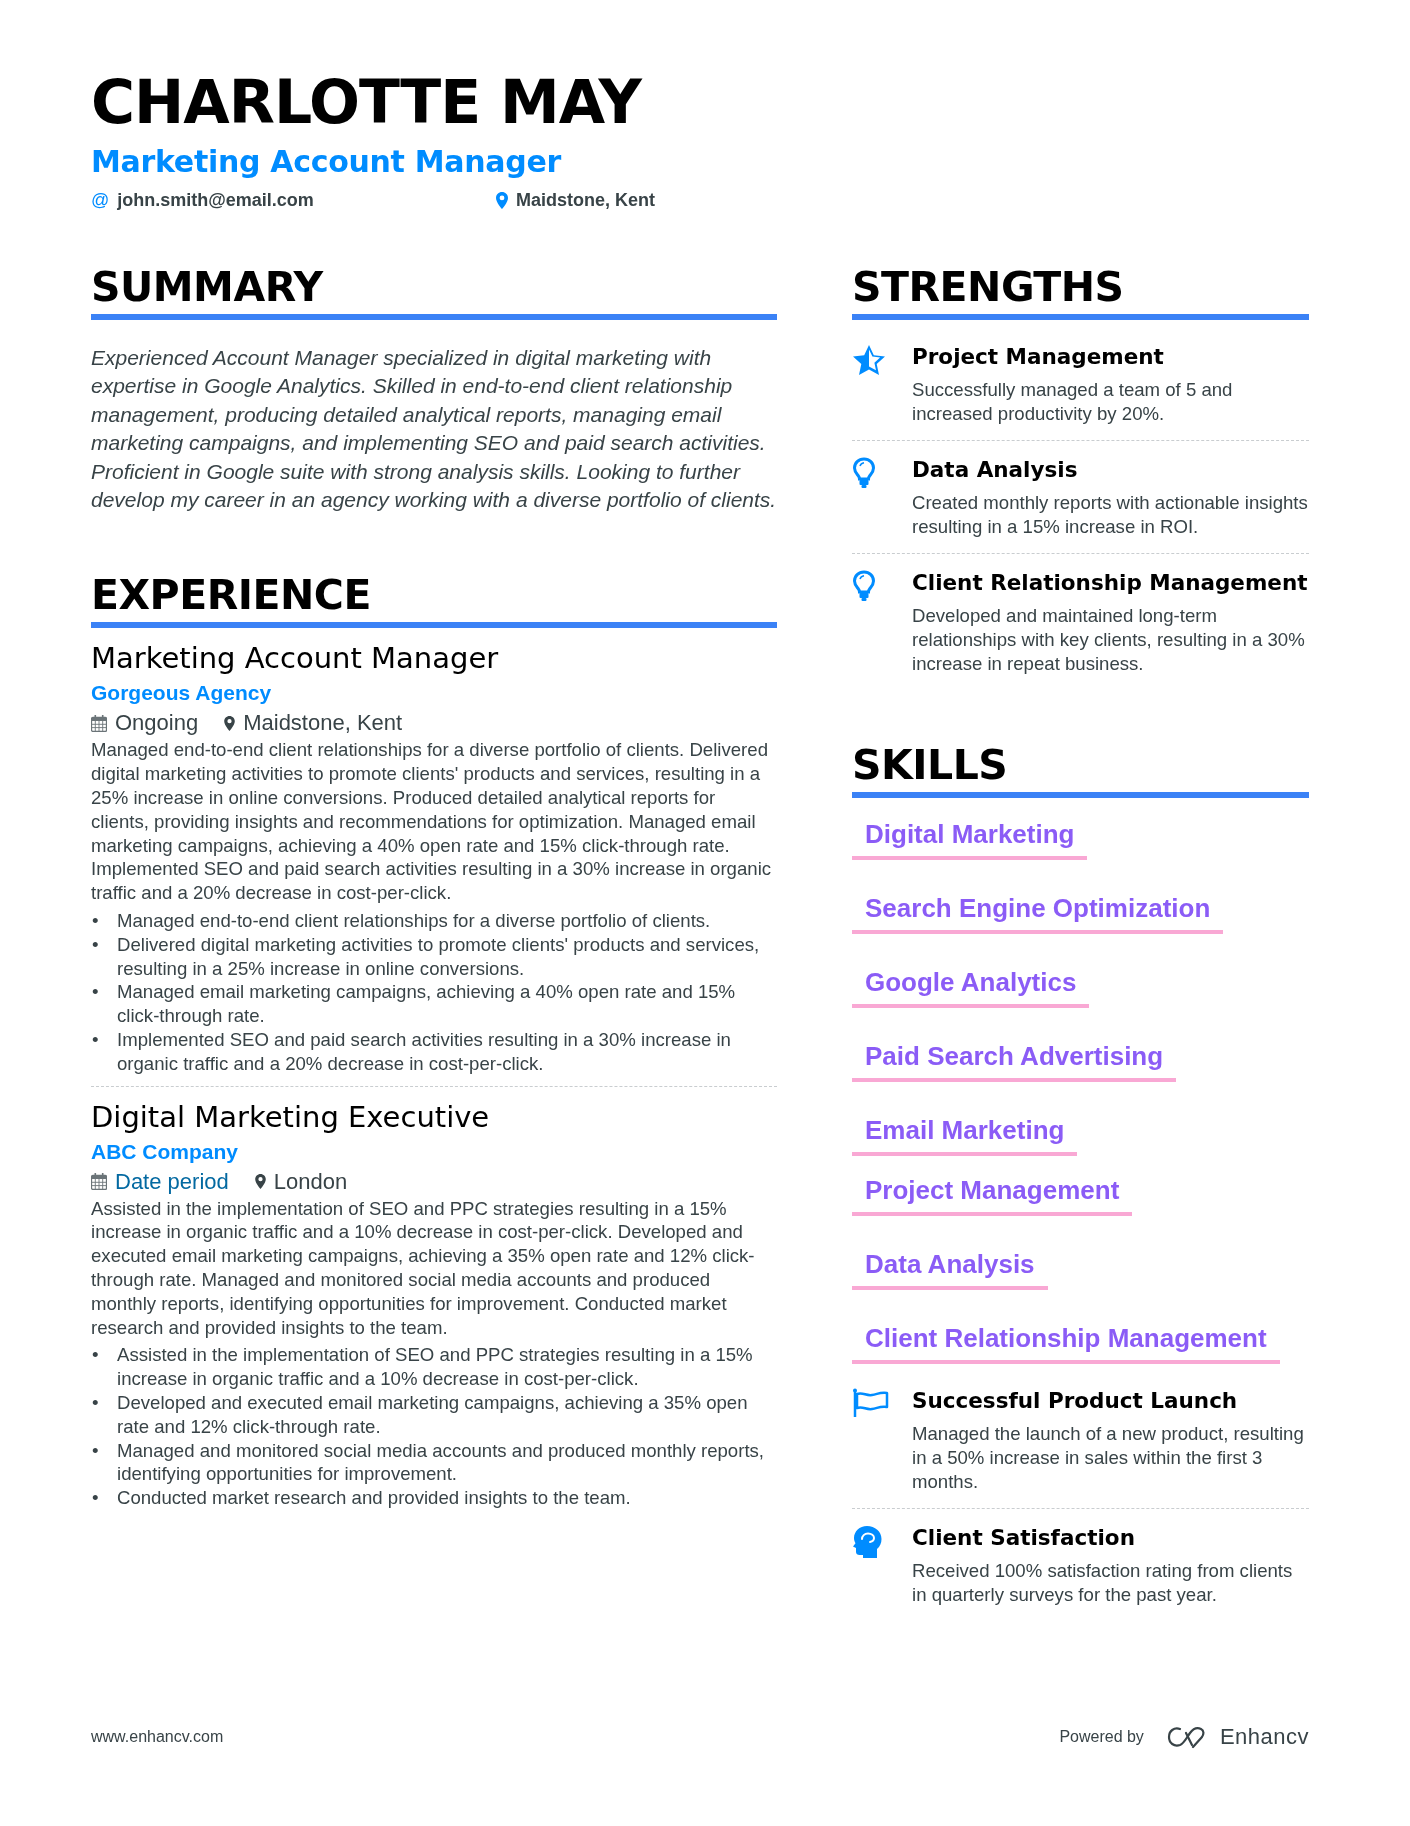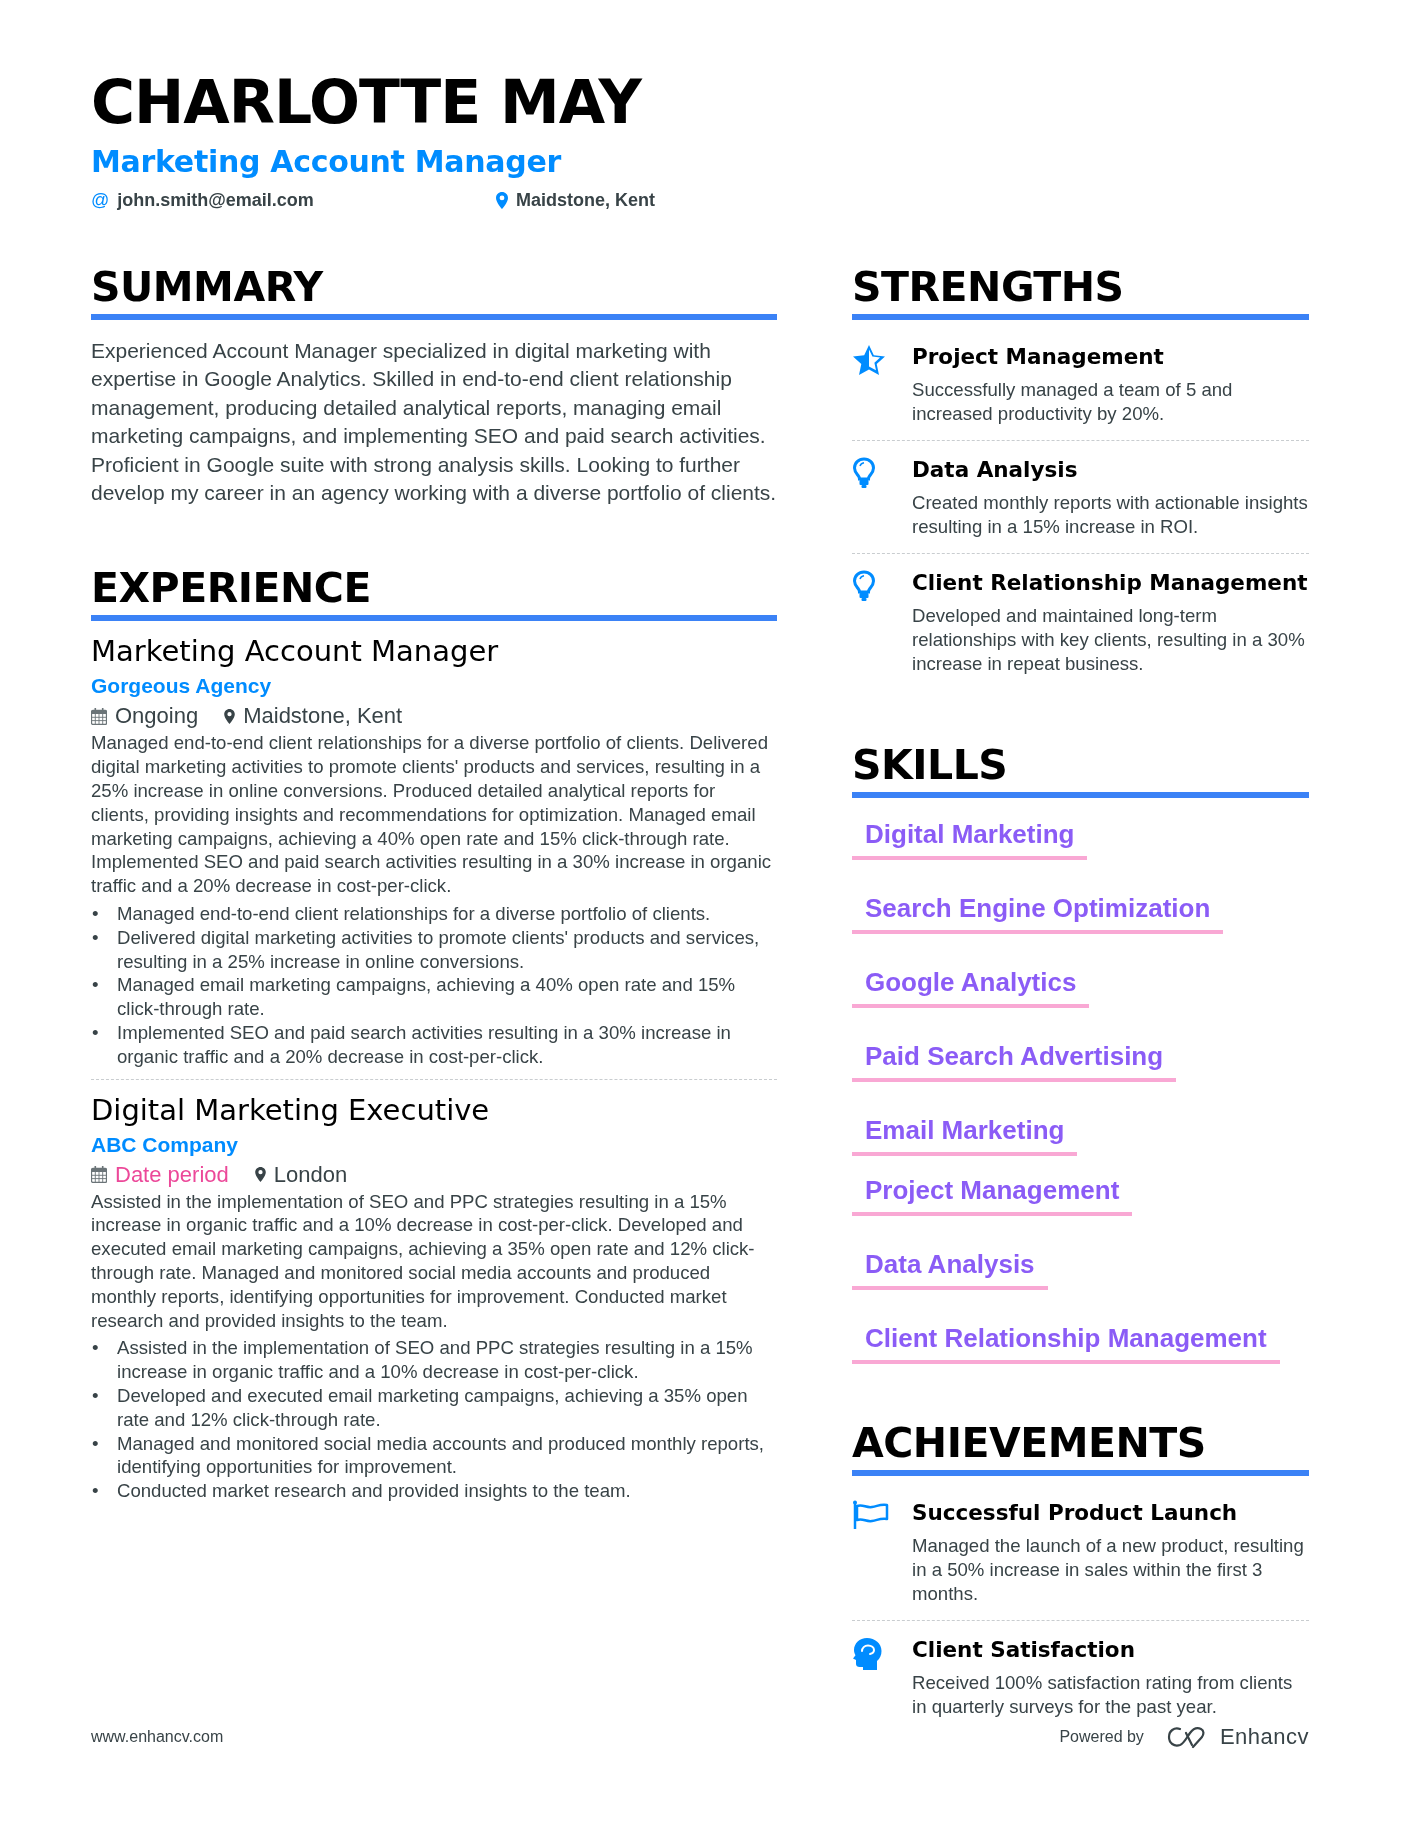--- a/index.html
+++ b/index.html
@@ -13,31 +13,31 @@
   .contact { position: absolute; top: 0; display: flex; align-items: center; gap: 8px; }
   .contact.email { left: 0; }
   .contact.loc { left: 405px; }
   .contact .ico { color: #008CFF; font-size: 18px; font-weight: normal; display: inline-flex; align-items: center; }
 
   .col-left { position: absolute; left: 91px; top: 262px; width: 686px; }
   .col-right { position: absolute; left: 852px; top: 262px; width: 457px; }
 
   .section-title { font-family: "DejaVu Sans", sans-serif; font-weight: bold; font-size: 41px; color: #000; line-height: 50px; border-bottom: 6px solid #3b82f6; padding-bottom: 2px; letter-spacing: -0.5px; }
 
-  .summary-text { font-size: 21px; line-height: 28.4px; color: #384347; margin-top: 17px; }
+  .summary-text { font-size: 21px; line-height: 28.4px; color: #384347; margin-top: 24px; font-style: italic; }
 
   .exp-title { margin-top: 56px; }
   .job { padding-bottom: 10px; }
   .job + .job { border-top: 1px dashed #c9cdd0; padding-top: 10px; }
   .job-title { font-family: "DejaVu Sans", sans-serif; font-size: 29px; color: #000; line-height: 40px; margin-top: 10px; font-weight: normal; }
   .job + .job .job-title { margin-top: 0; }
   .company { font-weight: bold; font-size: 21px; color: #008CFF; line-height: 30px; }
   .meta { display: flex; align-items: center; gap: 26px; font-size: 22px; color: #384347; line-height: 26px; margin-top: 2px; }
   .meta-item { display: flex; align-items: center; gap: 8px; }
-  .meta-item.muted { color: #ec4899; justify-content: space-between; }
+  .meta-item.muted { color: #0369a1; justify-content: space-between; }
   .meta svg { display: block; }
   .job-desc { font-size: 18.6px; line-height: 23.8px; color: #384347; margin-top: 2px; }
   .bullets { list-style: none; margin-top: 4px; }
   .bullets li { position: relative; padding-left: 26px; font-size: 18.6px; line-height: 23.8px; color: #384347; }
   .bullets li::before { content: "•"; position: absolute; left: 1px; top: 0; color: #384347; }
 
   .strength { display: flex; gap: 0; padding: 14px 0 14px 0; border-bottom: 1px dashed #c9cdd0; }
   .strength:last-child { border-bottom: none; }
   .strength .icon-wrap { width: 60px; flex: 0 0 60px; padding-top: 2px; }
   .strength .body { flex: 1; }
@@ -202,21 +202,20 @@
     <span class="skill">Paid Search Advertising</span>
     <span class="skill-break"></span>
     <span class="skill">Email Marketing</span>
     <span class="skill">Project Management</span>
     <span class="skill-break"></span>
     <span class="skill">Data Analysis</span>
     <span class="skill-break"></span>
     <span class="skill">Client Relationship Management</span>
   </div>
 
-  <div class="section-title ach-title">ACHIEVEMENTS</div>
   <div class="achievements">
     <div class="strength">
       <div class="icon-wrap">
         <svg width="38" height="30" viewBox="0 0 38 30">
           <line x1="3" y1="2" x2="3" y2="29" stroke="#008CFF" stroke-width="2.5"></line>
           <circle cx="3" cy="2.5" r="2" fill="#008CFF"></circle>
           <path d="M5 6c6-2 9 2 15 1s8-3 15-2v14c-7-1-9 1-15 2s-9-3-15-1z" fill="none" stroke="#008CFF" stroke-width="2.5" stroke-linejoin="round"></path>
         </svg>
       </div>
       <div class="body">

